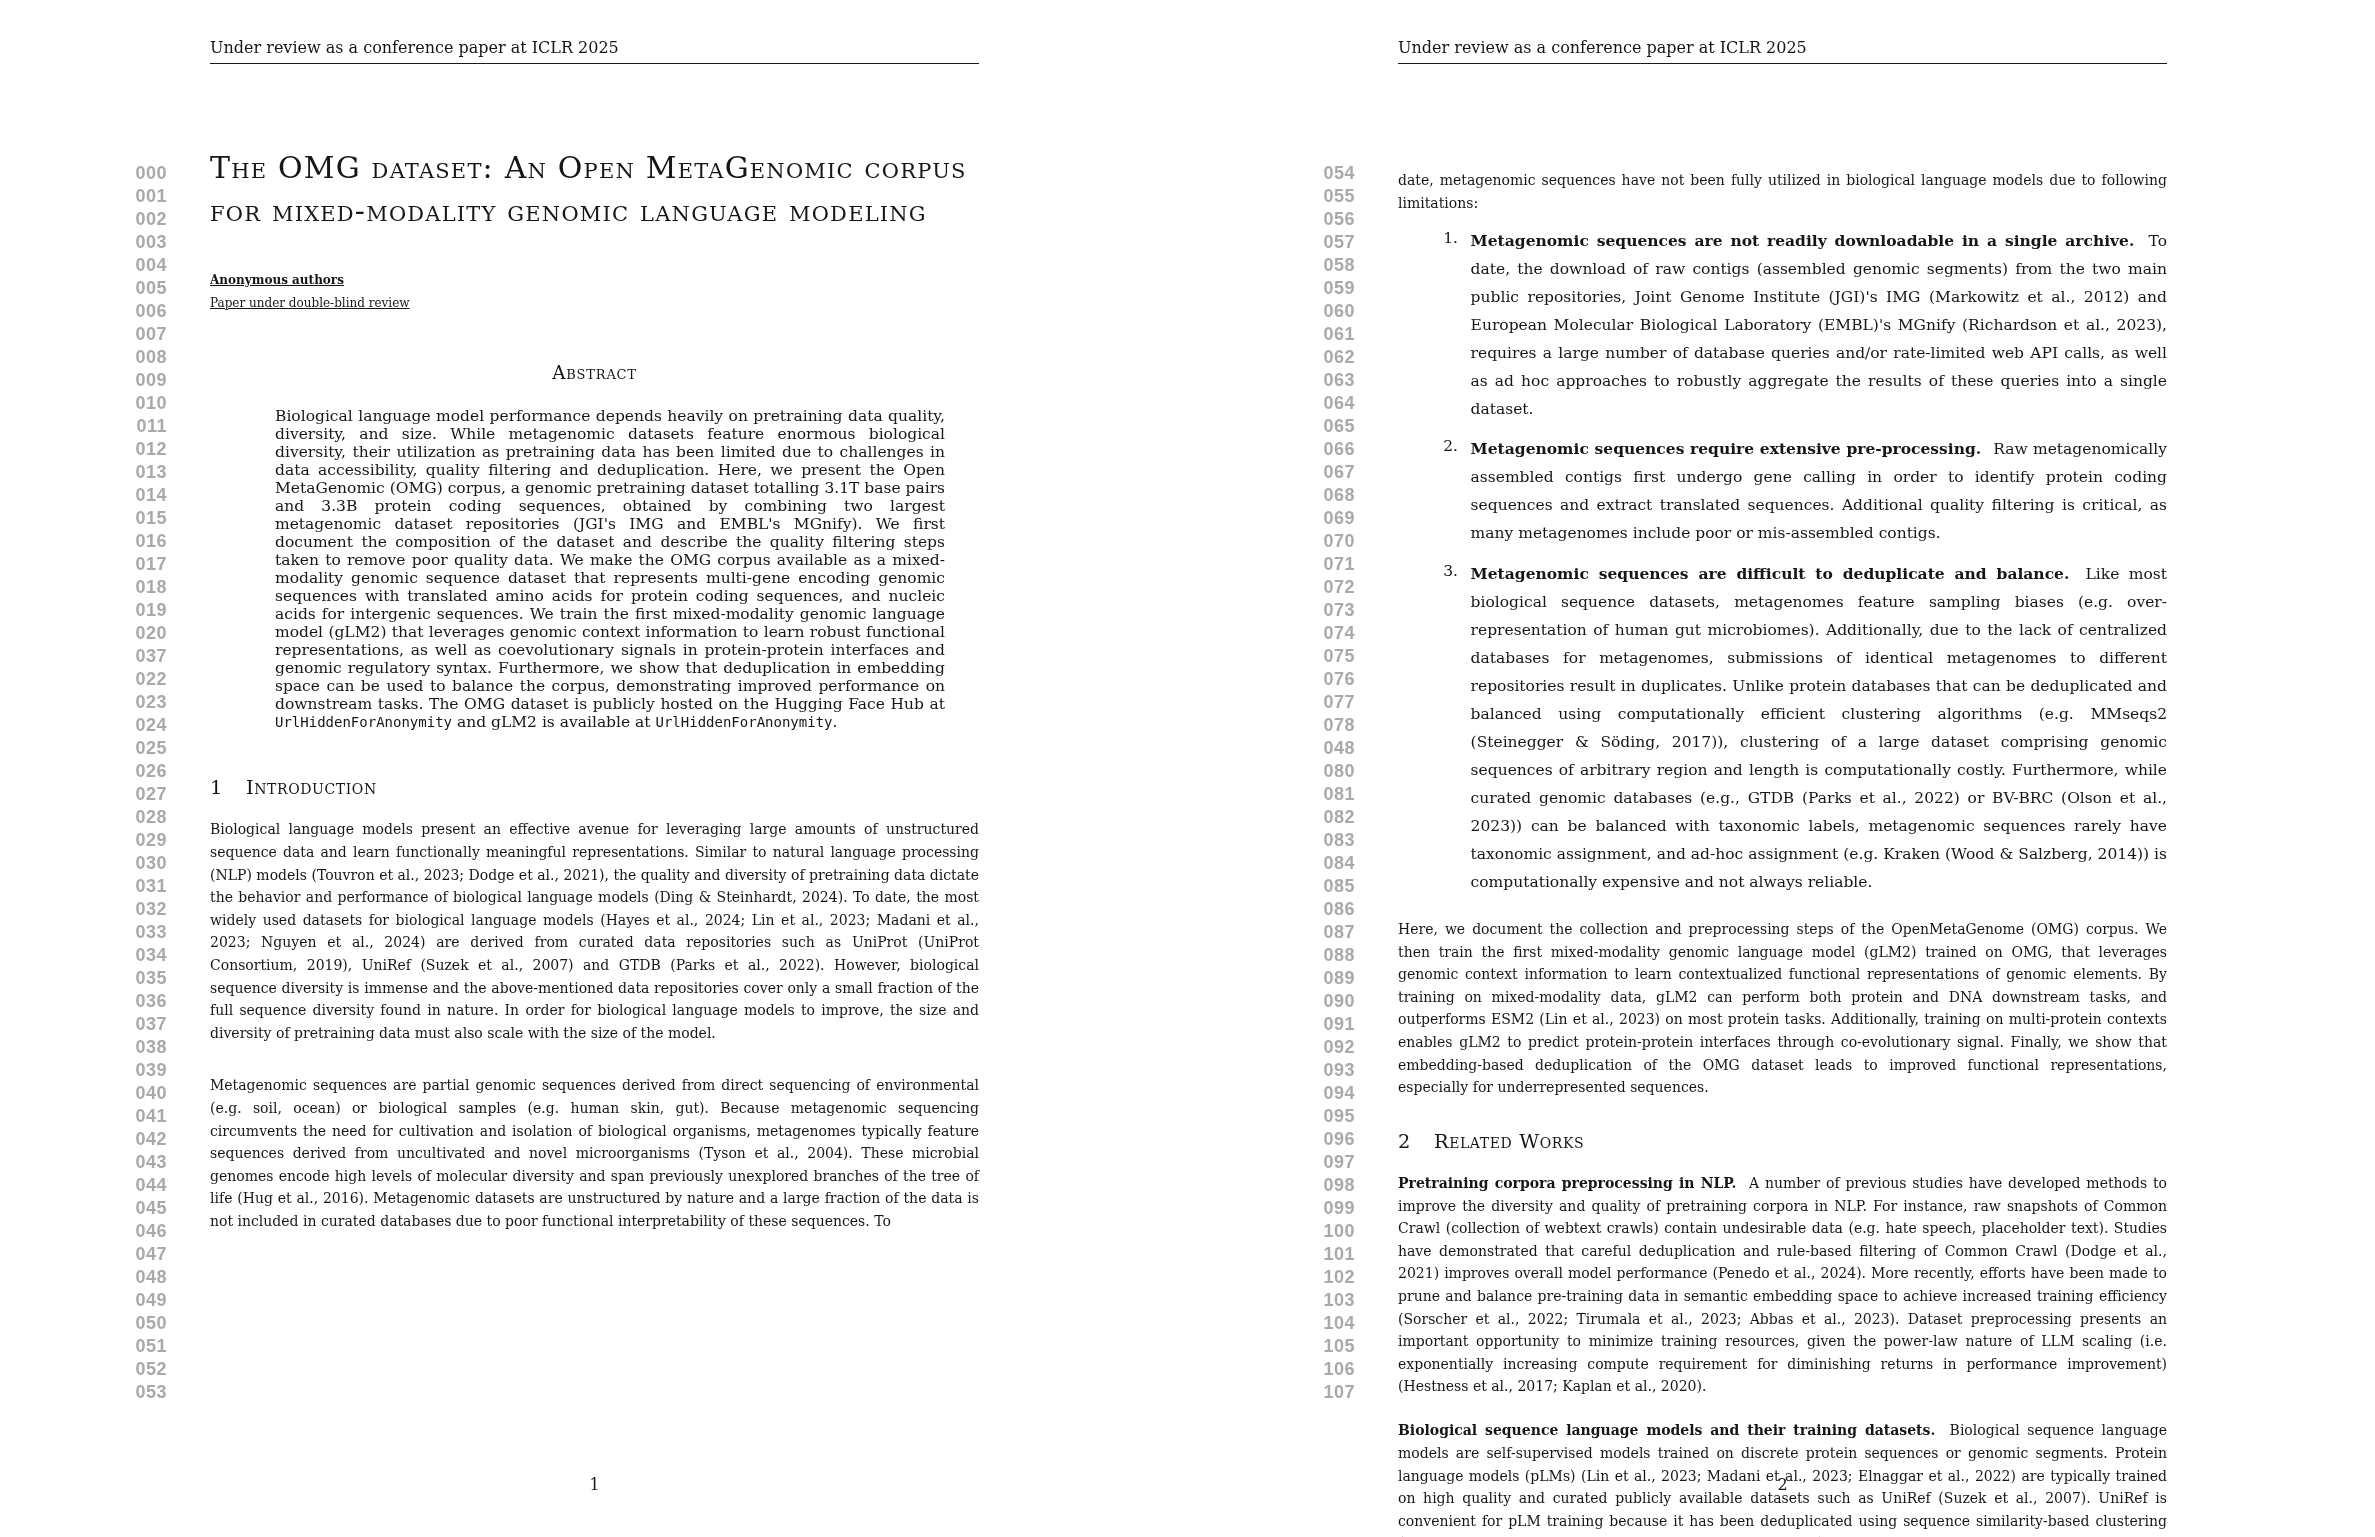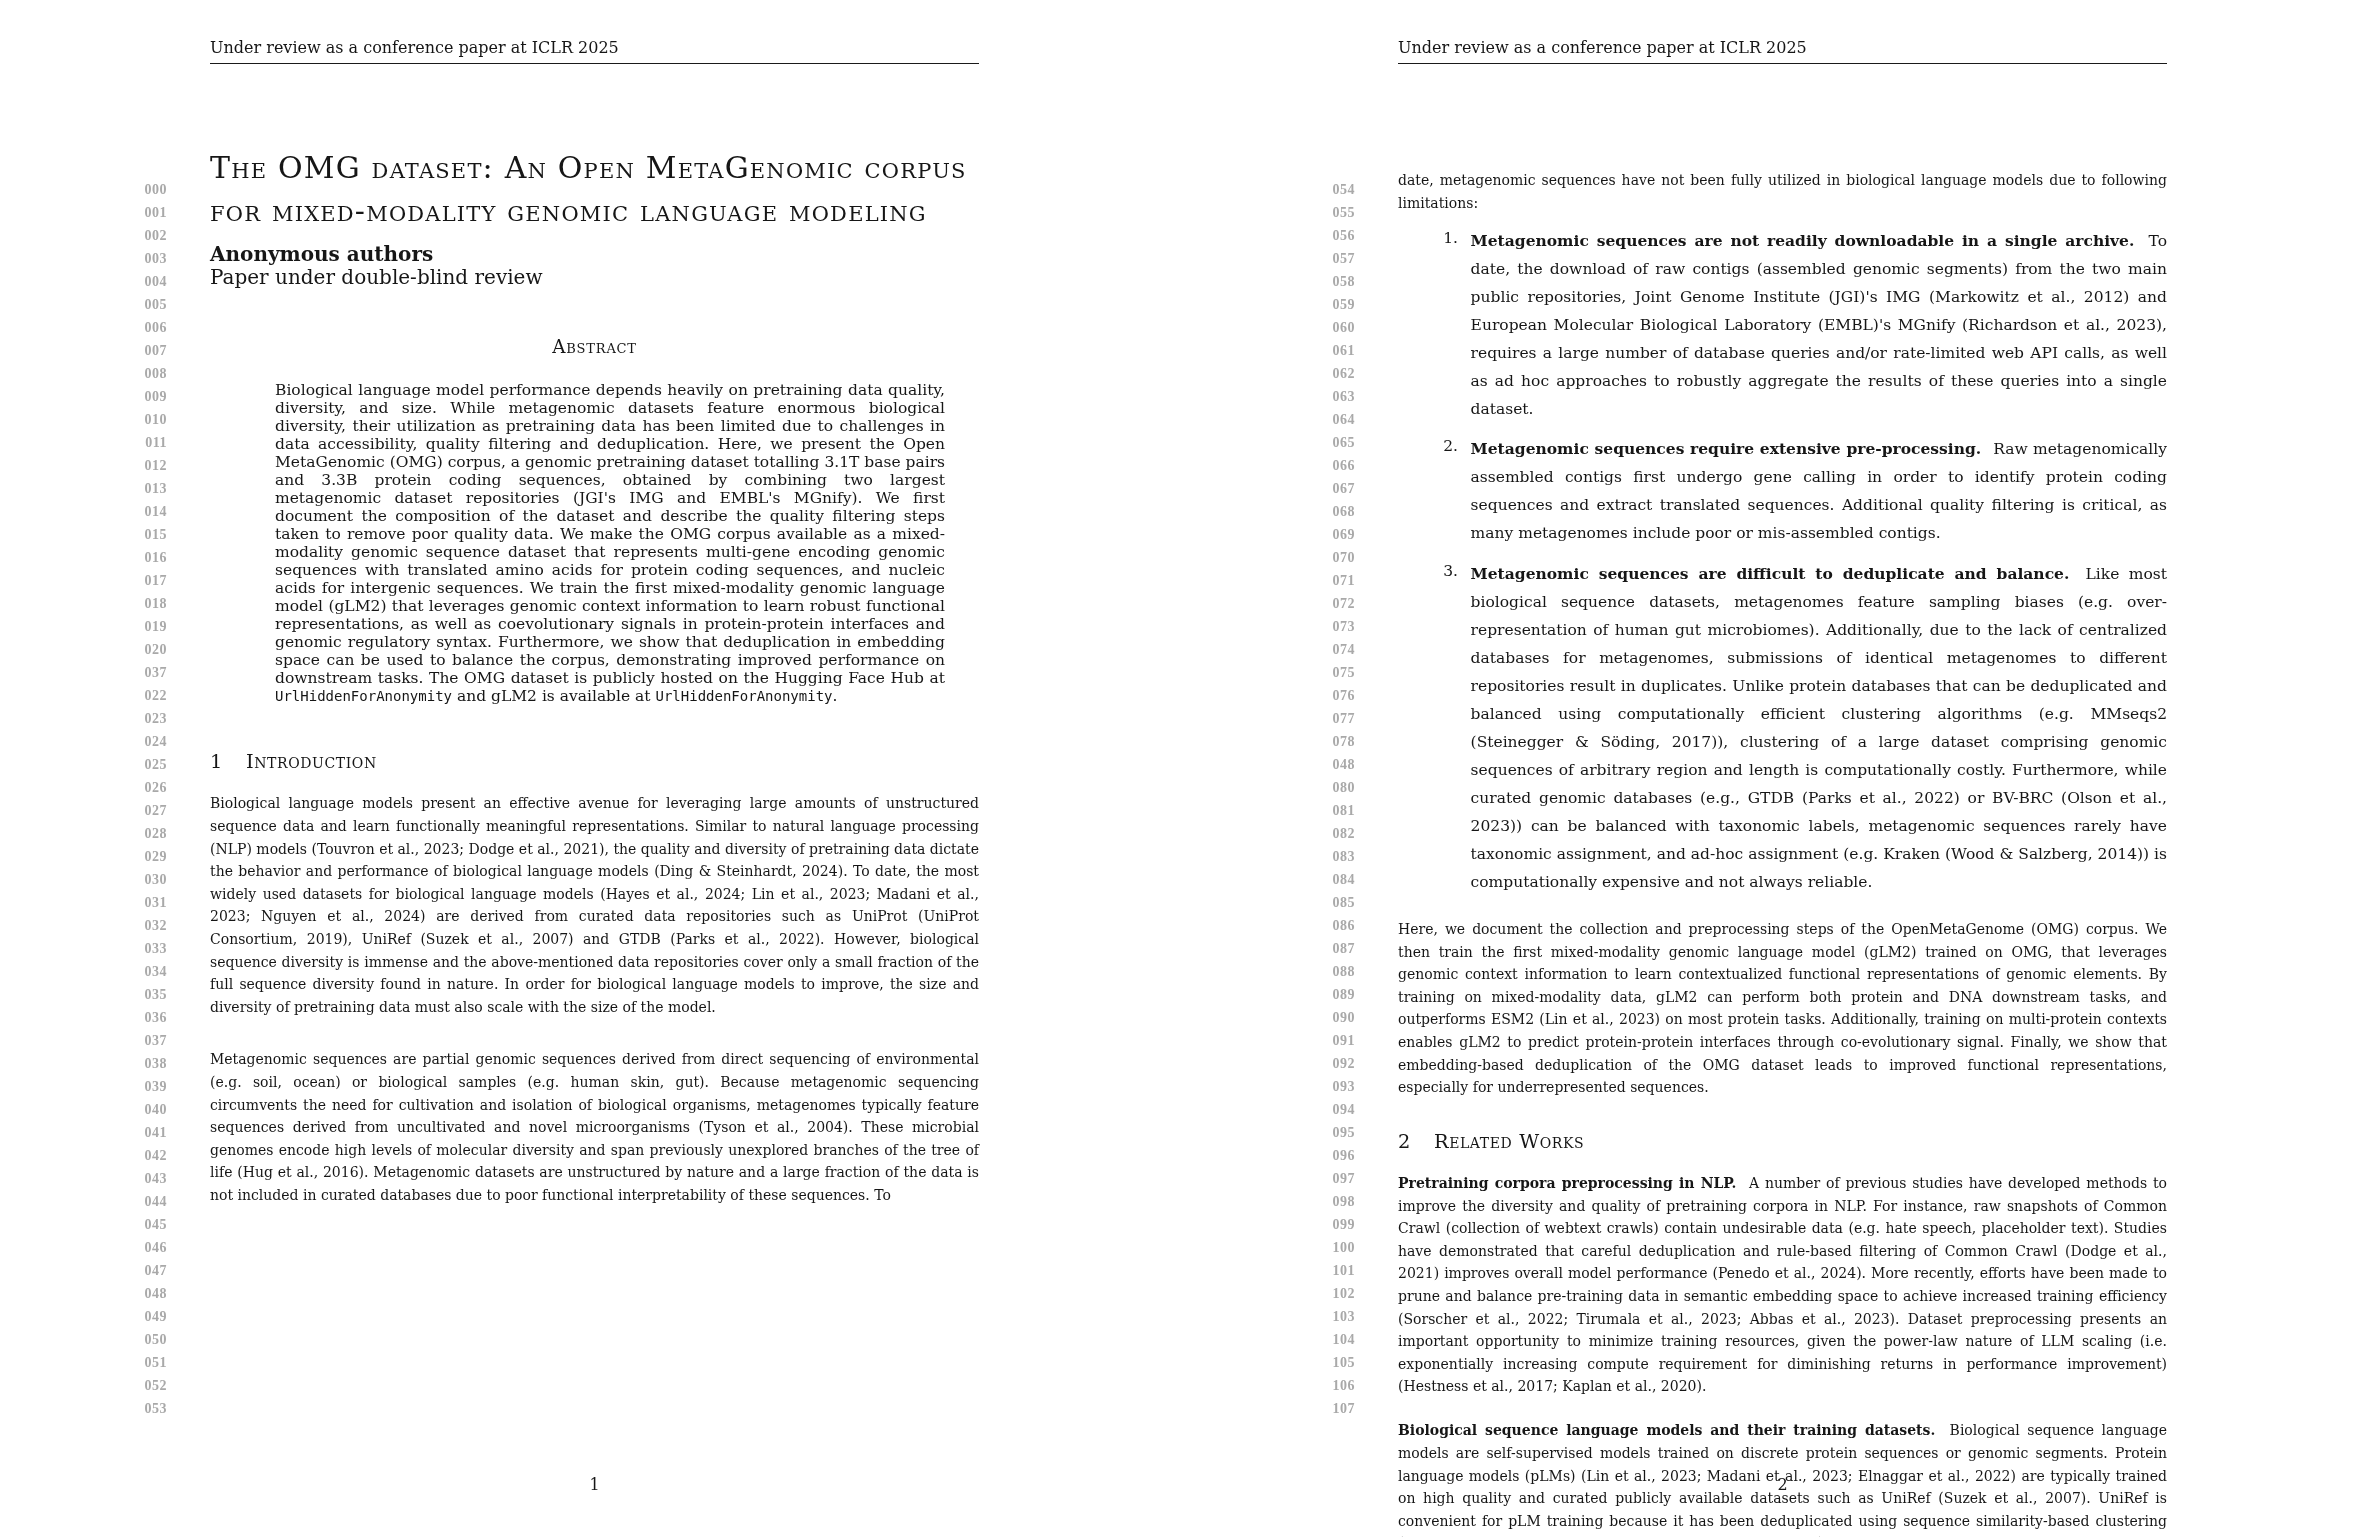--- a/index.html
+++ b/index.html
@@ -10,34 +10,34 @@
   }
   .page{position:absolute;top:8px;width:1188px;height:1537px;overflow:hidden;}
   #page1{left:0;}
   #page2{left:1188px;}
 
   .running-head{position:absolute;left:210px;top:30px;width:769px;font-size:16px;line-height:19.4px;}
   .headrule{position:absolute;left:210px;top:55px;width:769px;border-top:1.6px solid #1a1a1a;}
 
   .linenos{
     position:absolute;left:85px;top:154px;width:82px;text-align:right;
-    font-family:Liberation Serif, serif;font-size:14px;font-weight:700;
-    color:#a9a9a9;letter-spacing:0.5px;margin-top:16px;
+    font-family:Liberation Sans, sans-serif;font-size:18px;font-weight:700;
+    color:#a9a9a9;letter-spacing:0.5px;
   }
   .lineno{height:23px;line-height:23px;}
 
   .flow{position:absolute;left:210px;width:769px;}
   #flow1{top:138px;}
   #flow2{top:161px;}
 
   .title{
     margin:0;font-size:30px;line-height:43px;font-weight:400;
     font-variant:small-caps;letter-spacing:1.2px;
   }
-  .authors{margin-top:11px;font-size:20px;line-height:23px;}
+  .authors{margin-top:37px;font-size:12px;line-height:23px;text-decoration:underline;}
   .authors-bold{font-weight:700;}
 
   .abs-head{margin-top:47px;text-align:center;font-size:18.4px;font-variant:small-caps;letter-spacing:0.8px;}
   .abs-body{
     margin:24px 34px 0 65px;text-align:justify;
     font-size:15.5px;line-height:18px;hyphens:auto;
   }
   .mono{font-family:"DejaVu Sans Mono", monospace;font-size:14px;}
 
   .sec-head{margin-top:45px;font-size:19.4px;font-variant:small-caps;letter-spacing:0.6px;}

